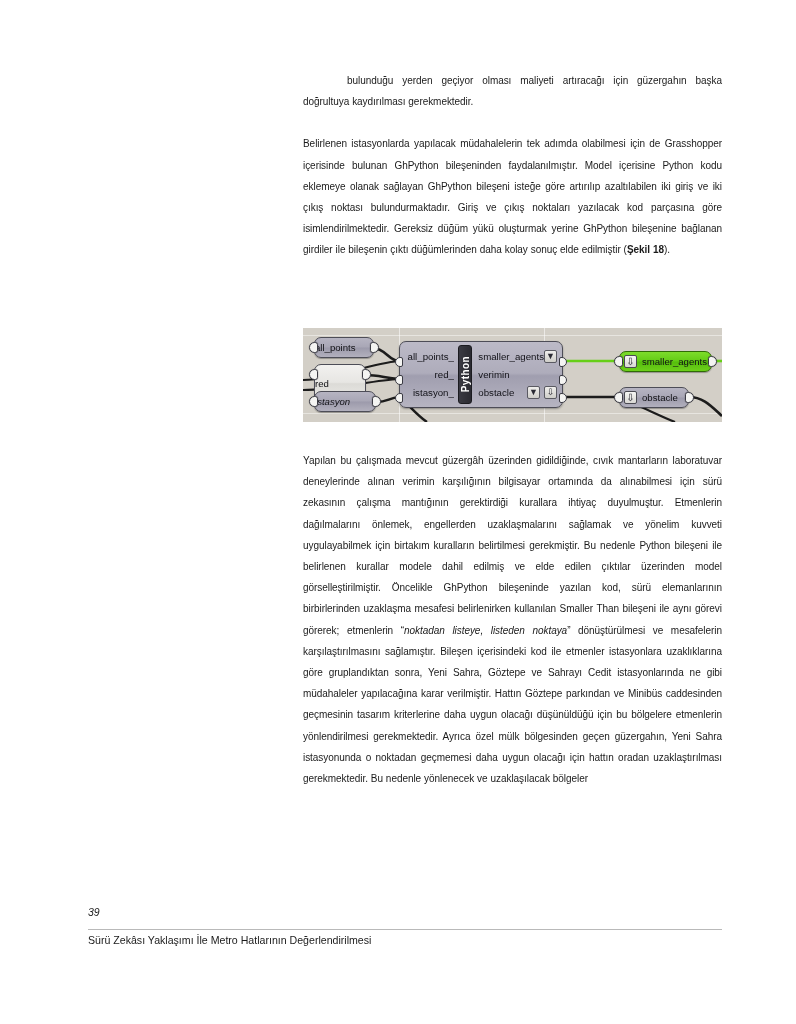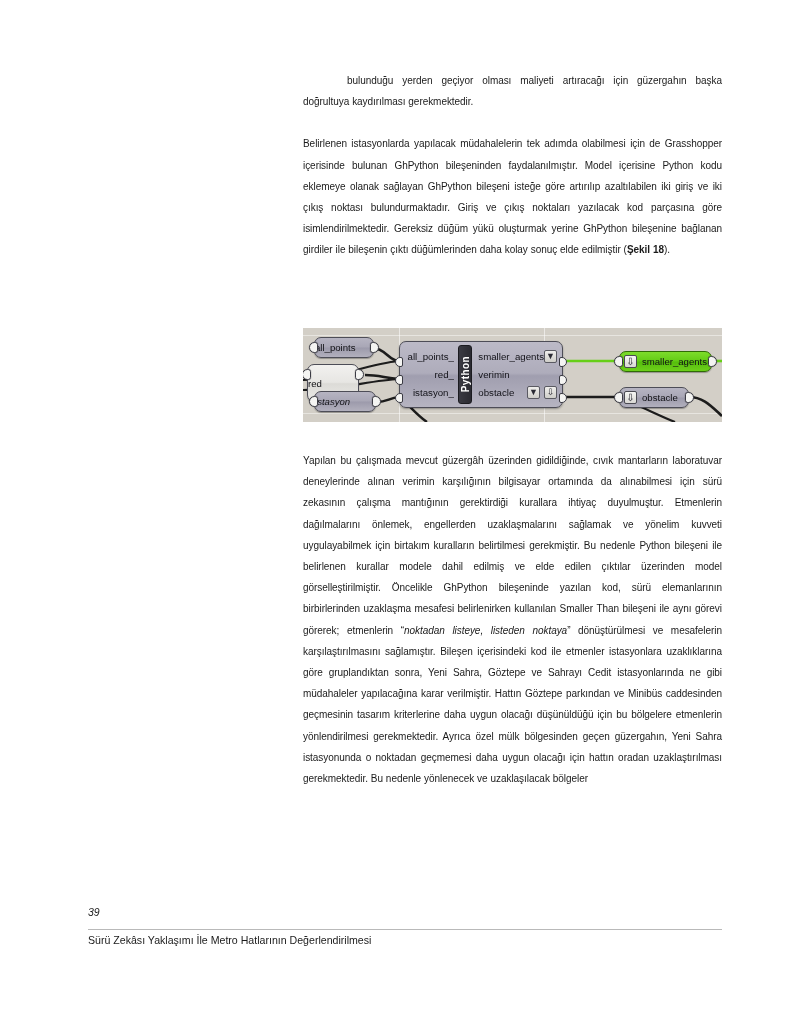--- a/index.html
+++ b/index.html
@@ -224,21 +224,21 @@
       <path d="M386,69 C400,69 408,78 419,88" stroke="#1c1c1c" stroke-width="2.6" fill="none"></path>
       <path d="M312,69 C330,74 352,86 372,94" stroke="#1c1c1c" stroke-width="2.2" fill="none"></path>
     </svg>
 
     <div class="gh-pill pill-param" style="left:11px; top:9px; width:60px; height:21px;">
       <span class="knob left" style="left:-6px; top:4px;"></span>
       <span class="knob right" style="right:-6px; top:4px;"></span>
       <span>all_points</span>
     </div>
 
-    <div class="gh-pill pill-white" style="left:4px; top:36px; width:52px; height:38px;">
+    <div class="gh-pill pill-white" style="left:11px; top:36px; width:52px; height:38px;">
       <span class="knob left" style="left:-6px; top:4px;"></span>
       <span class="knob right" style="right:-6px; top:4px;"></span>
       <span>red</span>
     </div>
 
     <div class="gh-pill pill-param" style="left:11px; top:63px; width:62px; height:21px;font-style:italic;">
       <span class="knob left" style="left:-6px; top:4px;"></span>
       <span class="knob right" style="right:-6px; top:4px;"></span>
       <span>istasyon</span>
     </div>

